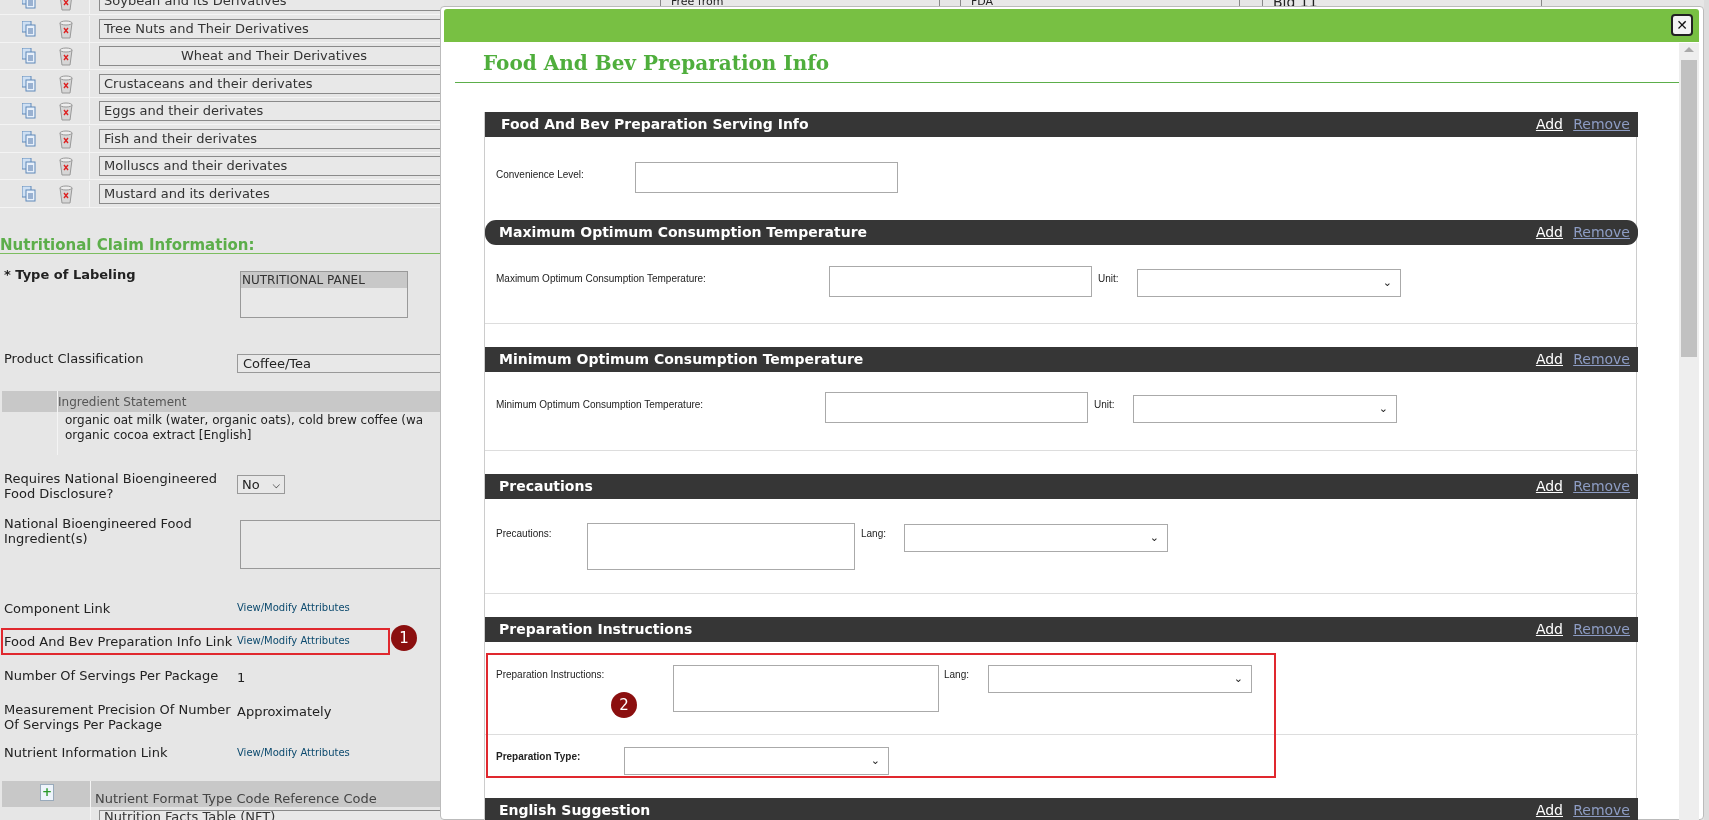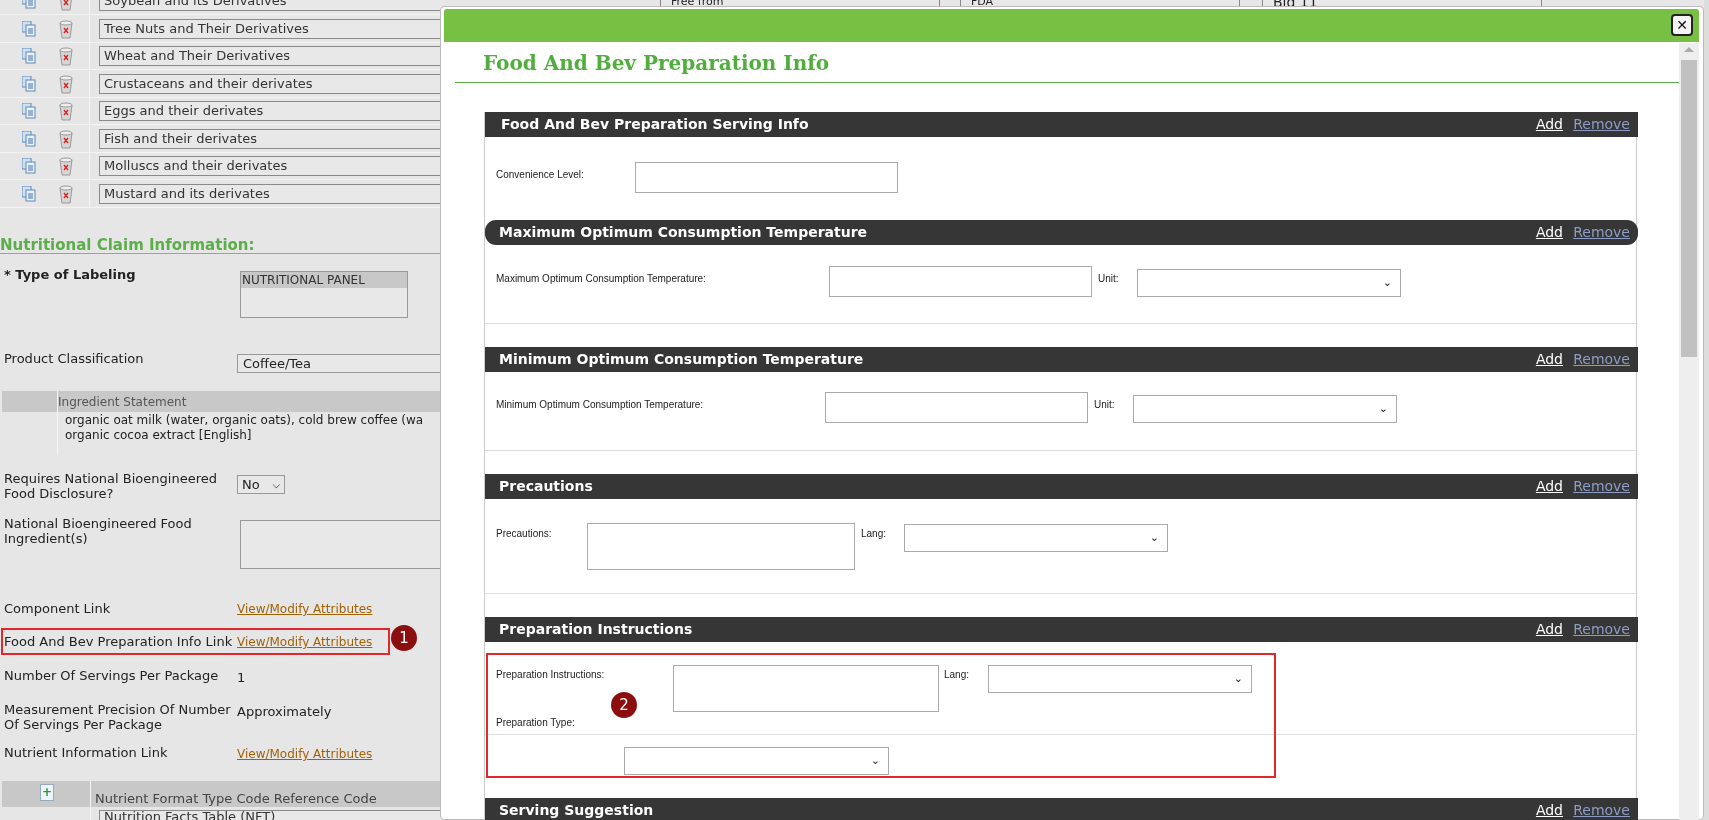--- a/index.html
+++ b/index.html
@@ -8,21 +8,21 @@
   .abs { position: absolute; }
   .allergen-row { position: absolute; left: 0; width: 440px; height: 27px; border-bottom: 1px solid #f4f4f4; }
   .allergen-row .icons { position: absolute; left: 2px; top: 0; width: 88px; height: 27px; border-right: 1px solid #f4f4f4; }
   .ico-copy { position: absolute; left: 20px; top: 5px; width: 14px; height: 16px; }
   .ico-del { position: absolute; left: 56px; top: 3px; width: 16px; height: 20px; }
   .allergen-input { position: absolute; left: 99px; top: 3px; width: 345px; height: 20px; border: 1px solid #8a8a8a; border-right: none; background: #e8e8e8; padding-left: 4px; line-height: 18px; font-size: 13px; color: #333; white-space: nowrap; overflow: hidden; }
   .section-title { position: absolute; left: 0; top: 236px; font-weight: bold; color: #5cae4a; font-size: 15px; }
   .section-line { position: absolute; left: 0; top: 253px; width: 1709px; height: 1px; background: #7cbd5f; }
   .lbl { position: absolute; left: 4px; font-size: 13px; color: #222; line-height: 15px; }
   .val { position: absolute; font-size: 13px; color: #222; }
-  .link { position: absolute; color: #a16207; font-size: 12px; cursor: pointer; text-decoration: underline; }
+  .link { position: absolute; color: #0c4a6e; font-size: 10px; cursor: pointer; }
   .annot-box { position: absolute; border: 2px solid #e0282e; }
   .annot-num { position: absolute; width: 26px; height: 26px; border-radius: 50%; background: #8b0f0f; color: #fff; font-size: 15px; text-align: center; line-height: 26px; }
   .modal { position: absolute; left: 440px; top: 6px; width: 1264px; height: 814px; background: #fff; border: 1px solid #bbb; border-radius: 4px; }
   .modal-bar { position: absolute; left: 3px; top: 2px; width: 1255px; height: 33px; background: #78c043; border-radius: 3px 3px 0 0; }
   .close-btn { position: absolute; left: 1230px; top: 7px; width: 22px; height: 22px; border: 2px solid #222; border-radius: 4px; background: #f4f4f4; font-size: 14px; font-weight: bold; text-align: center; line-height: 18px; color: #111; cursor: pointer; }
   .modal-title { position: absolute; left: 42px; top: 44px; font-size: 20px; font-weight: bold; color: #4fae3c; font-family: "DejaVu Serif", serif; }
   .title-line { position: absolute; left: 14px; top: 75px; width: 1224px; height: 1px; background: #5cae4a; }
   .mscroll { position: absolute; left: 1238px; top: 36px; width: 20px; height: 778px; background: #eee; }
   .mscroll .up { position: absolute; left: 5px; top: 4px; width: 0; height: 0; border-left: 5px solid transparent; border-right: 5px solid transparent; border-bottom: 5px solid #aaa; }
   .mscroll .thumb { position: absolute; left: 2px; top: 17px; width: 16px; height: 297px; background: #c1c1c1; }
@@ -73,21 +73,21 @@
             <line x1="6" y1="12" x2="11" y2="12" stroke="#4a73a8"></line>
           </svg>
           <svg class="ico-del" viewBox="0 0 16 20">
             <path d="M2 4 L14 4 L12 19 L4 19 Z" fill="#d6d6d6" stroke="#999"></path>
             <ellipse cx="8" cy="4" rx="6" ry="2" fill="#eee" stroke="#999"></ellipse>
             <path d="M6 9 L10 14 M10 9 L6 14" stroke="#d22" stroke-width="1.4"></path>
           </svg>
         </div>
         <div class="allergen-input">Tree Nuts and Their Derivatives</div>
       </div>
-      <div class="allergen-row" style="top: 43px;">
+      <div class="allergen-row" style="top: 43px; text-align: center;">
         <div class="icons">
           <svg class="ico-copy" viewBox="0 0 14 16">
             <rect x="0" y="0" width="9" height="11" fill="#cfe0f3" stroke="#5f88b8"></rect>
             <rect x="4" y="4" width="9" height="11" fill="#e8f0fa" stroke="#5f88b8"></rect>
             <line x1="6" y1="8" x2="11" y2="8" stroke="#4a73a8"></line>
             <line x1="6" y1="10" x2="11" y2="10" stroke="#4a73a8"></line>
             <line x1="6" y1="12" x2="11" y2="12" stroke="#4a73a8"></line>
           </svg>
           <svg class="ico-del" viewBox="0 0 16 20">
             <path d="M2 4 L14 4 L12 19 L4 19 Z" fill="#d6d6d6" stroke="#999"></path>
@@ -306,27 +306,27 @@
       <span class="add">Add</span>
       <span class="remove">Remove</span>
     </div>
     <div class="f-lbl" style="left:11px;top:557px;">Preparation Instructions:</div>
     <div class="f-input" style="left:188px;top:553px;width:266px;height:47px;"></div>
     <div class="f-lbl" style="left:459px;top:557px;">Lang:</div>
     <div class="f-select" style="left:503px;top:553px;width:264px;">
         <span class="chev">⌄</span>
       </div>
     <div class="divider" style="top:622px;"></div>
-    <div class="f-lbl" style="left:11px;top:605px;">Preparation Type:</div>
+    <div class="f-lbl" style="left:11px;top:639px;font-weight:bold;">Preparation Type:</div>
     <div class="f-select" style="left:139px;top:635px;width:265px;">
         <span class="chev">⌄</span>
       </div>
 
     <div class="annot-box" style="left:1px;top:541px;width:790px;height:125px;"></div>
     <div class="annot-num" style="left:126px;top:580px;">2</div>
 
     <div class="sec-head" style="top:686px;">
-      <span>Serving Suggestion</span>
+      <span>English Suggestion</span>
       <span class="add">Add</span>
       <span class="remove">Remove</span>
     </div>
   </div>
 </div>
 
 </body></html>

